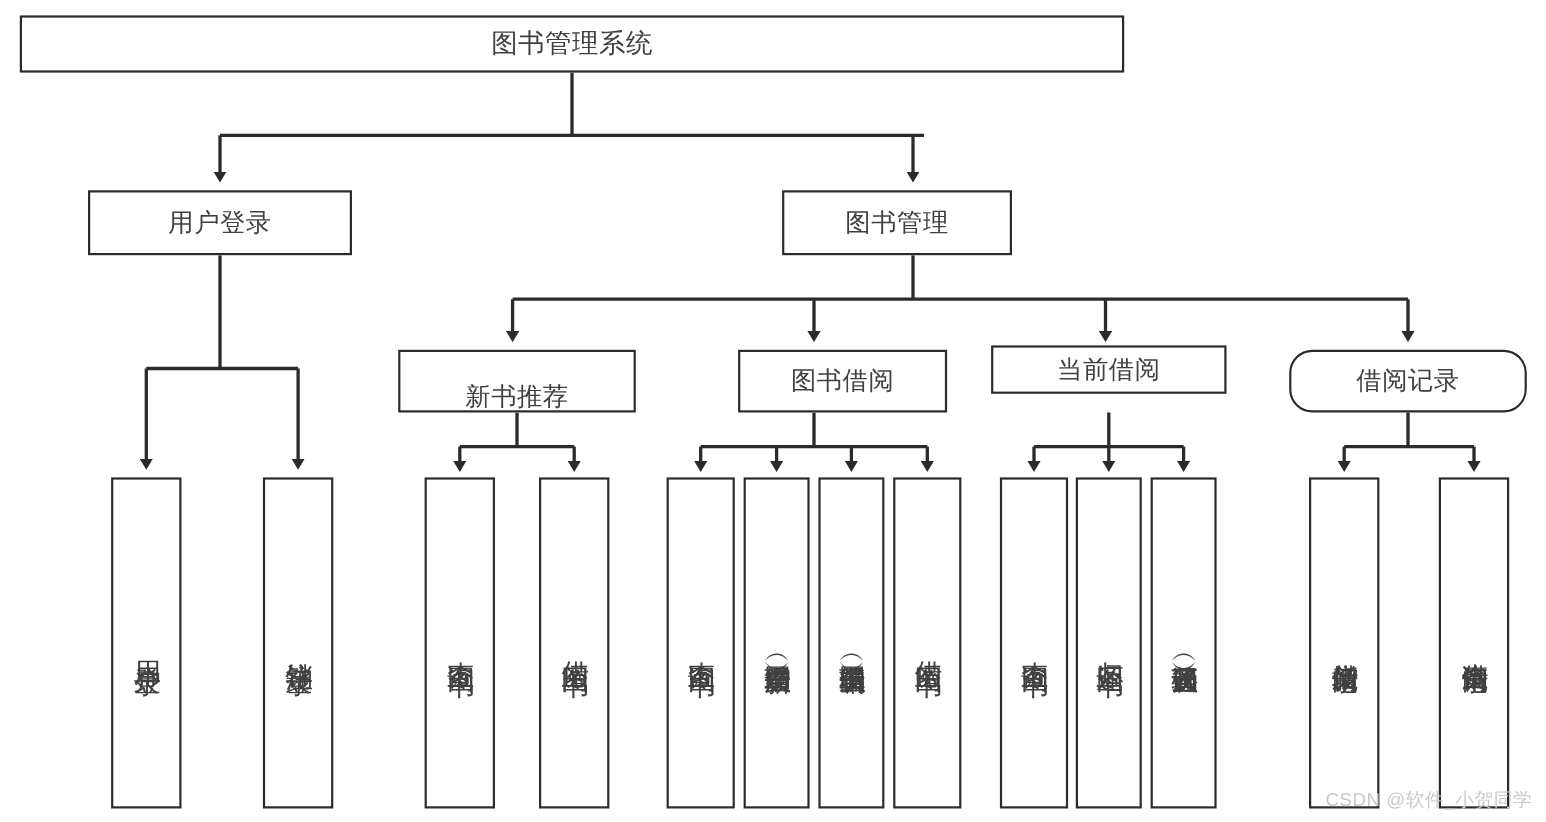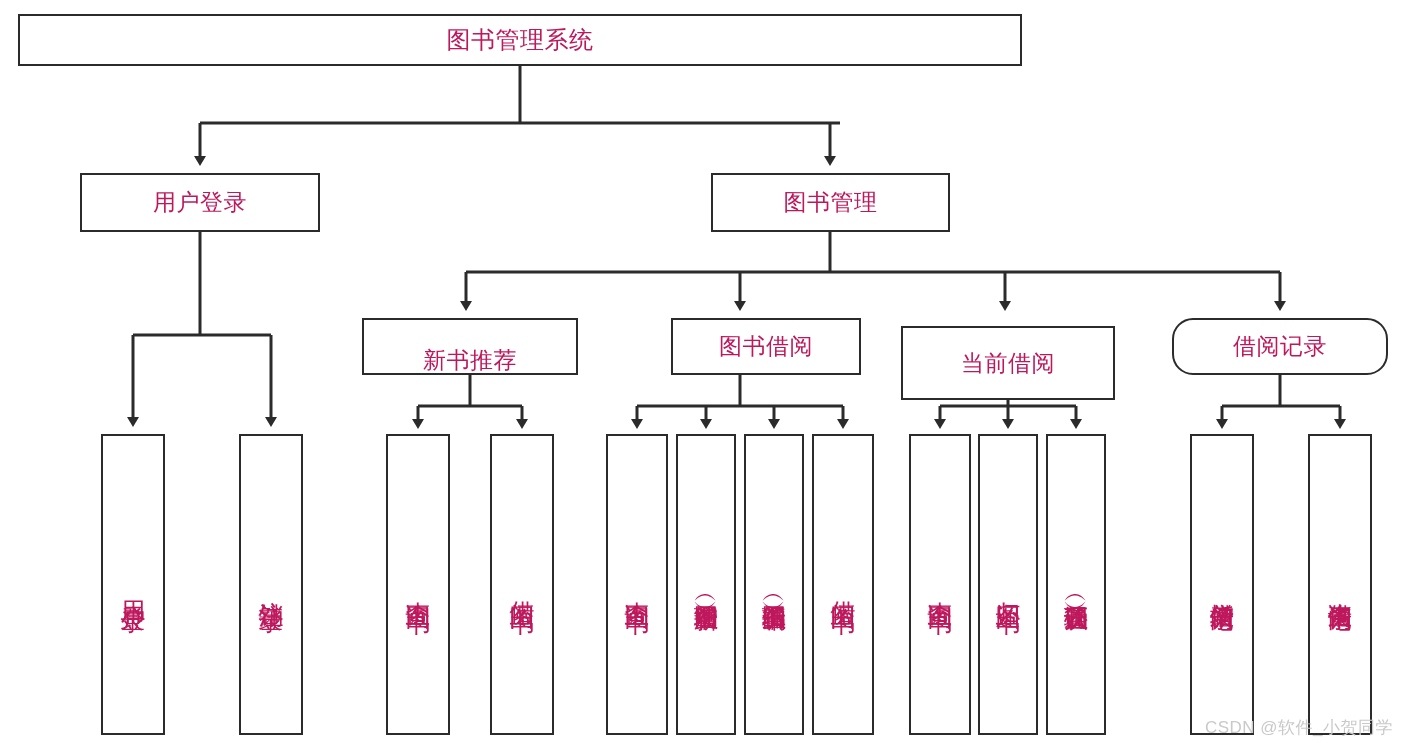--- a/index.html
+++ b/index.html
@@ -21,21 +21,21 @@
     pointer-events:none;
   }
   .node{
     position:absolute;
     box-sizing:border-box;
     border:2px solid #2b2b2b;
     background:#ffffff;
     display:flex;
     align-items:center;
     justify-content:center;
-    color:#be185d;
+    color:#404040;
     z-index:2;
   }
   .node .lbl{
     display:block;
     text-align:center;
     line-height:1.08;
     white-space:nowrap;
   }
   
   .h-node .lbl{
@@ -131,31 +131,31 @@
     </g>
   </svg>
 
   <div class="node h-node root" style="left:18px;top:14px;width:1004px;height:52px;">
     <span class="lbl">图书管理系统</span>
   </div>
 
   <div class="node h-node" style="left:80px;top:173px;width:240px;height:59px;">
     <span class="lbl">用户登录</span>
   </div>
-  <div class="node h-node" style="left:711px;top:173px;width:239px;height:59px;">
+  <div class="node h-node" style="left:711px;top:173px;width:209px;height:59px;">
     <span class="lbl">图书管理</span>
   </div>
 
   <div class="node h-node" style="left:362px;top:318px;width:216px;height:57px;align-items:flex-end;">
     <span class="lbl">新书推荐</span>
   </div>
   <div class="node h-node" style="left:633px;top:318px;width:190px;height:57px;margin-left:38px;">
     <span class="lbl">图书借阅</span>
   </div>
-  <div class="node h-node" style="left:901px;top:326px;width:214px;height:74px;">
+  <div class="node h-node" style="left:901px;top:314px;width:214px;height:44px;">
     <span class="lbl">当前借阅</span>
   </div>
   <div class="node h-node" style="left:1172px;top:318px;width:216px;height:57px;border-radius:21px;">
     <span class="lbl">借阅记录</span>
   </div>
 
   <div class="node v-node" style="left:101px;top:434px;width:64px;height:301px;">
     <span class="lbl">用户登录</span>
   </div>
   <div class="node v-node" style="left:239px;top:434px;width:64px;height:301px;">

